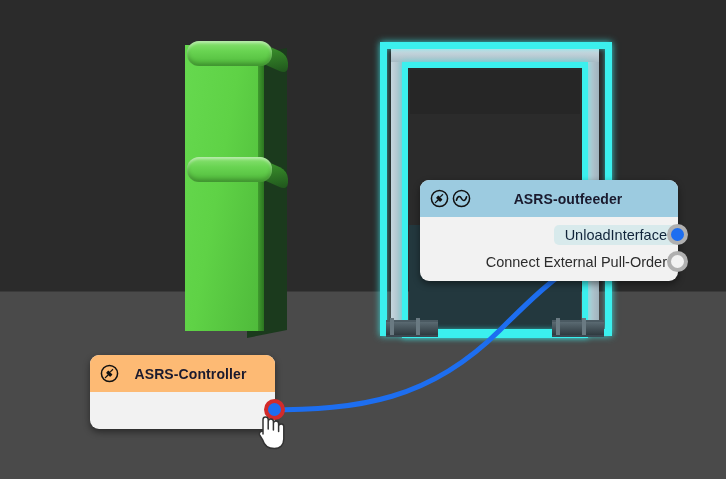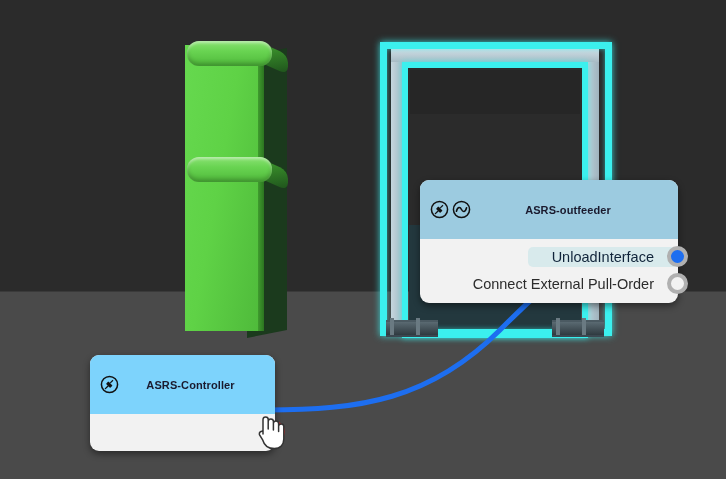--- a/index.html
+++ b/index.html
@@ -86,51 +86,51 @@
   .foot-leg{position:absolute;top:-4px;width:4px;height:17px;background:#6a7a82;}
 
   
   .node{
     position:absolute;border-radius:9px;overflow:visible;
     box-shadow:0 3px 7px rgba(0,0,0,.45);
     background:#f2f2f2;
   }
   .node-hdr{
     height:27px;display:flex;align-items:center;gap:3px;
-    border-radius:9px 9px 0 0;padding:16px 10px;
-    font-weight:bold;font-size:11px;color:#1a1a2e;
+    border-radius:9px 9px 0 0;padding:5px 10px;
+    font-weight:bold;font-size:14px;color:#1a1a2e;
   }
   .node-hdr .title{flex:1;text-align:center;padding-right:6px;letter-spacing:.1px;}
   .hdr-icon{width:19px;height:19px;flex:0 0 19px;}
   .node-body{padding:4px 0 6px 0;}
   .row{
     position:relative;height:27px;display:flex;align-items:center;
     font-size:14.5px;color:#2c2c2c;
   }
-  .row .lbl{margin-left:auto;padding:2px 24px;border-radius:5px;white-space:nowrap;}
+  .row .lbl{margin-left:auto;padding:2px 11px;border-radius:5px;white-space:nowrap;}
   .row.highlight .lbl{background:#d8eaec;color:#10243a;}
 
   .port{
     position:absolute;border-radius:50%;box-sizing:border-box;
   }
   .port.ring-empty{
     width:21px;height:21px;border:4px solid #b0b0b0;background:#f2f2f2;
   }
   .port.ring-filled{
     width:21px;height:21px;border:4px solid #b0b0b0;background:#1d6ef0;
   }
   .port.ring-active{
     width:21px;height:21px;border:4px solid #d22b2b;background:#1d6ef0;
   }
 
   
   #node-outfeeder{left:420px;top:180px;width:258px;}
   #node-outfeeder .node-hdr{background:#9ccbe0;}
   #node-controller{left:90px;top:355px;width:185px;}
-  #node-controller .node-hdr{background:#7dd3fc;}
+  #node-controller .node-hdr{background:#fdba74;}
 
   
   #link-layer{position:absolute;left:0;top:0;width:726px;height:479px;pointer-events:none;}
 
   
   .cursor{position:absolute;left:252px;top:408px;width:34px;height:42px;}
 </style>
 </head>
 <body>
 

